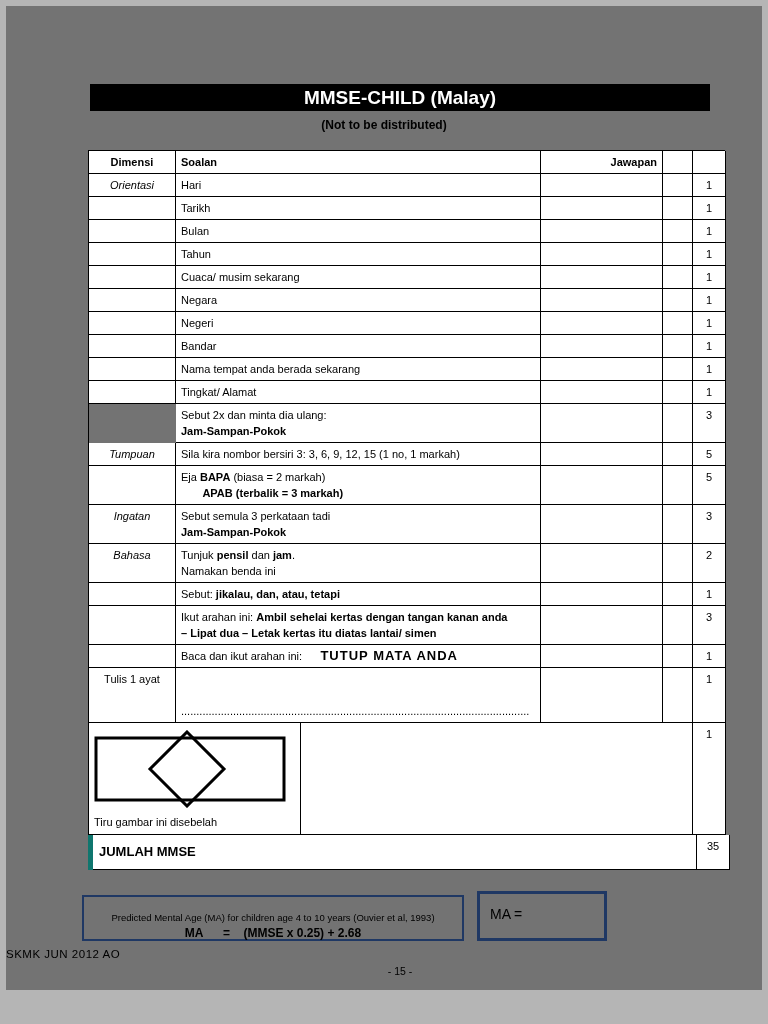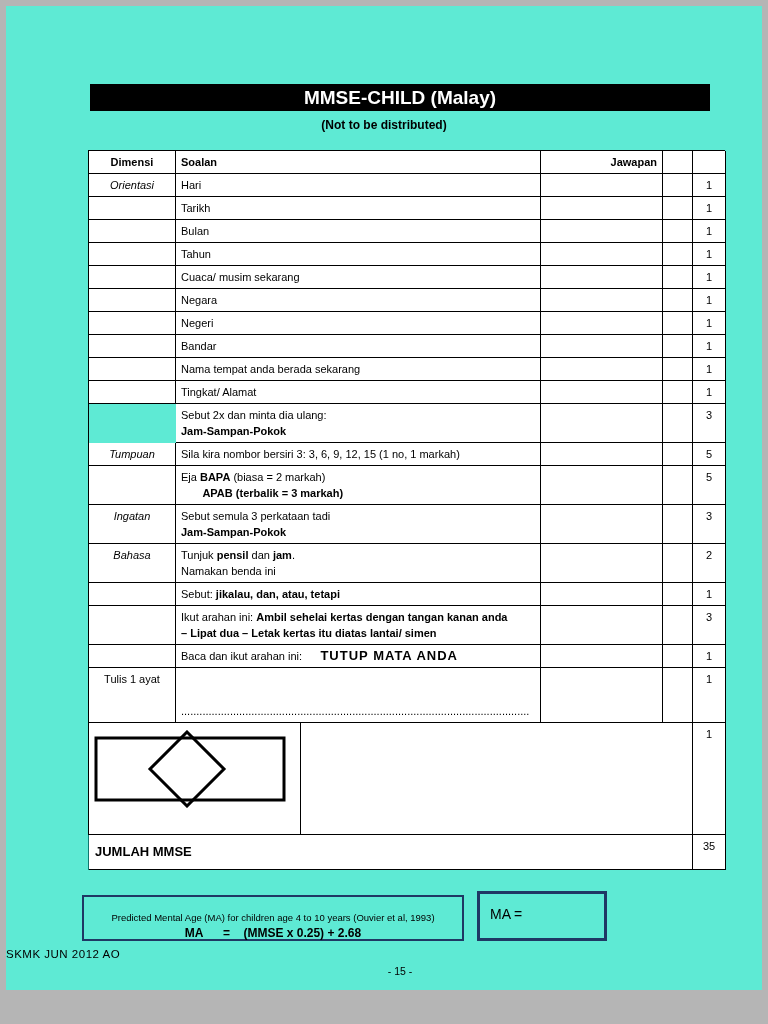--- a/index.html
+++ b/index.html
@@ -1,18 +1,18 @@
 <!DOCTYPE html>
 <html><head>
 <meta charset="utf-8">
 <style>
   * { margin:0; padding:0; box-sizing:border-box; }
   html,body { width:768px; height:1024px; overflow:hidden; }
   body { background:#b5b5b5; font-family:"Liberation Sans", sans-serif; color:#000; }
-  .page { position:absolute; left:6px; top:6px; width:756px; height:984px; background:#5eead4; }
+  .page { position:absolute; left:6px; top:6px; width:756px; height:984px; background:#737373; }
 
   .title-bar { position:absolute; left:84px; top:78px; width:620px; height:27px;
     background:#000; color:#fff; text-align:center; font-weight:bold; font-size:19px; line-height:27px; }
   .subtitle { position:absolute; left:0; top:112px; width:100%; text-align:center;
     font-weight:bold; font-size:12px; }
 
   .table-wrap { position:absolute; left:82px; top:144px; width:637px; }
   .grid-main { display:grid; grid-template-columns:87px 125px 240px 122px 30px 33px;
     grid-auto-rows:minmax(23px,auto); border-top:1px solid #000; border-left:1px solid #000; }
   .cell { border-right:1px solid #000; border-bottom:1px solid #000;
@@ -29,21 +29,21 @@
   .hdr-jaw { text-align:right; }
   .line { display:block; min-height:16px; white-space:pre-wrap; }
 
   .grid-draw { display:grid; grid-template-columns:212px 392px 33px; border-left:1px solid #000; }
   .grid-draw .cell { height:112px; }
   .c-draw { display:flex; flex-direction:column; justify-content:space-between; padding:7px 5px 4px; }
   .figure { display:block; }
   .draw-caption { font-size:11px; }
   .c-draw-score { text-align:center; }
 
-  .grid-total { display:grid; grid-template-columns:604px 33px; border-left:1px solid #0f766e; }
+  .grid-total { display:grid; grid-template-columns:604px 33px; border-left:5px solid #0f766e; }
   .c-total-label { height:35px; font-weight:bold; font-size:13px; padding:9px 6px; }
   .c-total-score { text-align:center; }
 
   .ma-box { position:absolute; left:76px; top:889px; width:382px; height:46px;
     border:2px solid #1f3864; text-align:center; padding-top:15px; }
   .ma-note { font-size:9.5px; }
   .ma-formula { font-size:12px; font-weight:bold; white-space:pre; margin-top:3px; }
   .ma-result { position:absolute; left:471px; top:885px; width:130px; height:50px;
     border:3px solid #1f3864; font-weight:normal; font-size:14px; padding:12px 0 0 10px; }
 
@@ -208,20 +208,21 @@
         <div class="cell c-blank"></div>
         <div class="cell c-score">1</div>
       </div>
 
     <div class="grid-draw">
       <div class="cell c-draw">
         <svg class="figure" width="196" height="78" viewBox="0 0 196 78">
           <rect x="2" y="8" width="188" height="62" fill="none" stroke="#000" stroke-width="3"></rect>
           <polygon points="93,2 130,39 93,76 56,39" fill="none" stroke="#000" stroke-width="3"></polygon>
         </svg>
+        <div class="draw-caption">Tiru gambar ini disebelah</div>
       </div>
       <div class="cell"></div>
       <div class="cell c-draw-score">1</div>
     </div>
 
     <div class="grid-total">
       <div class="cell c-total-label">JUMLAH MMSE</div>
       <div class="cell c-total-score">35</div>
     </div>
 

